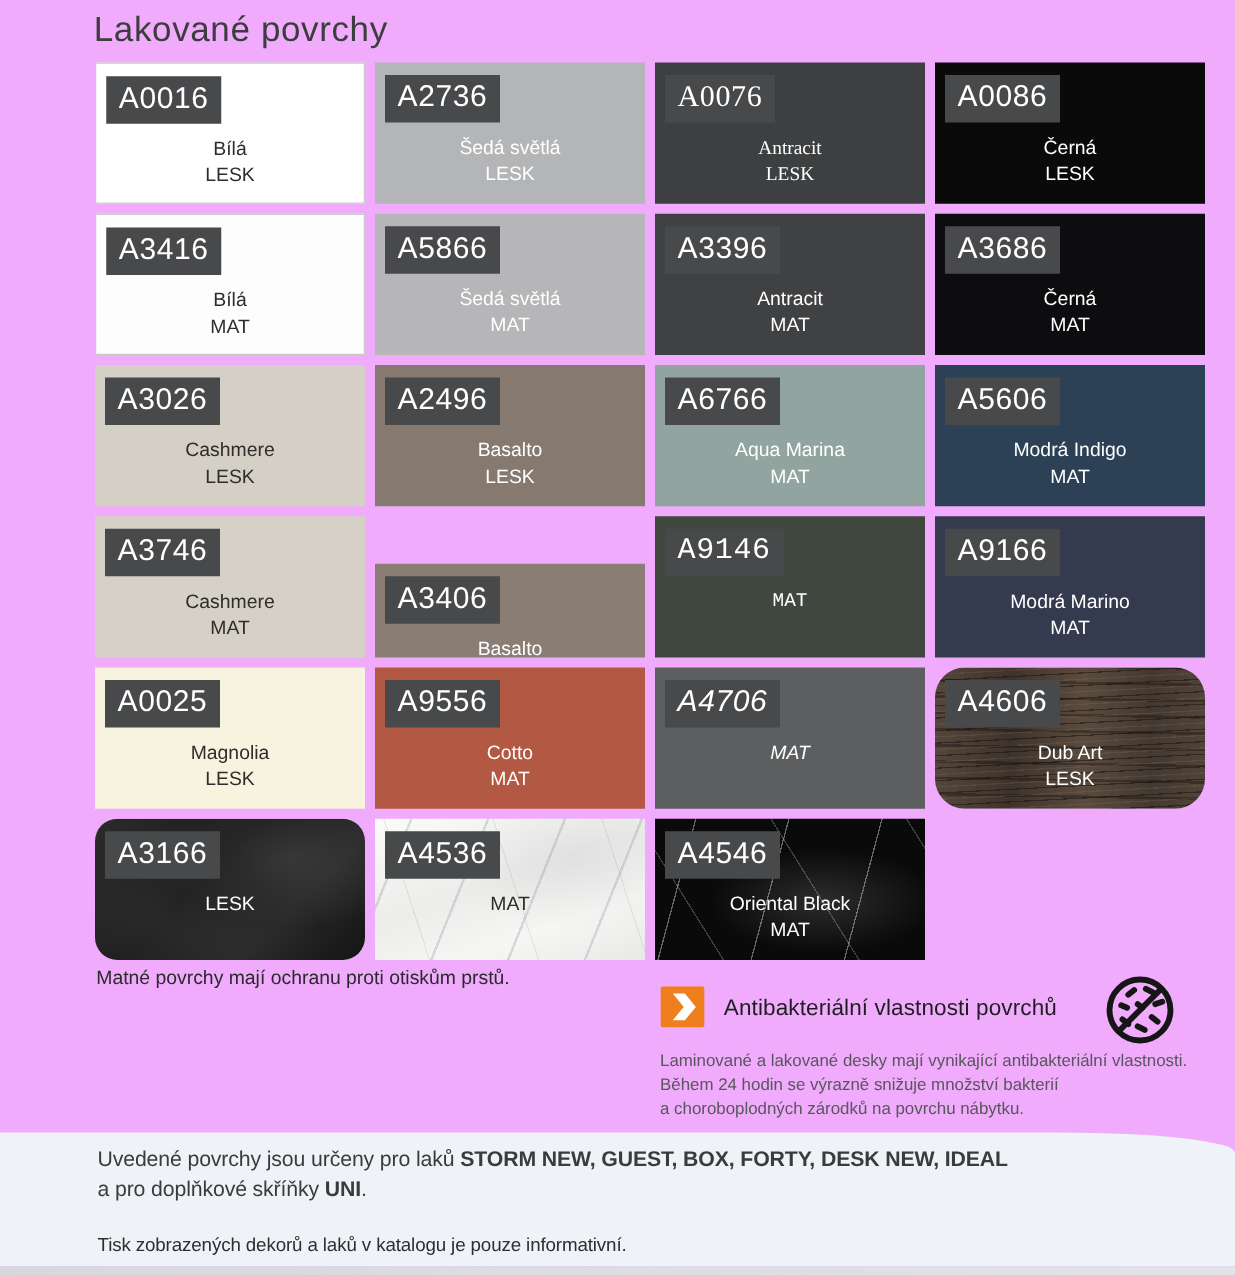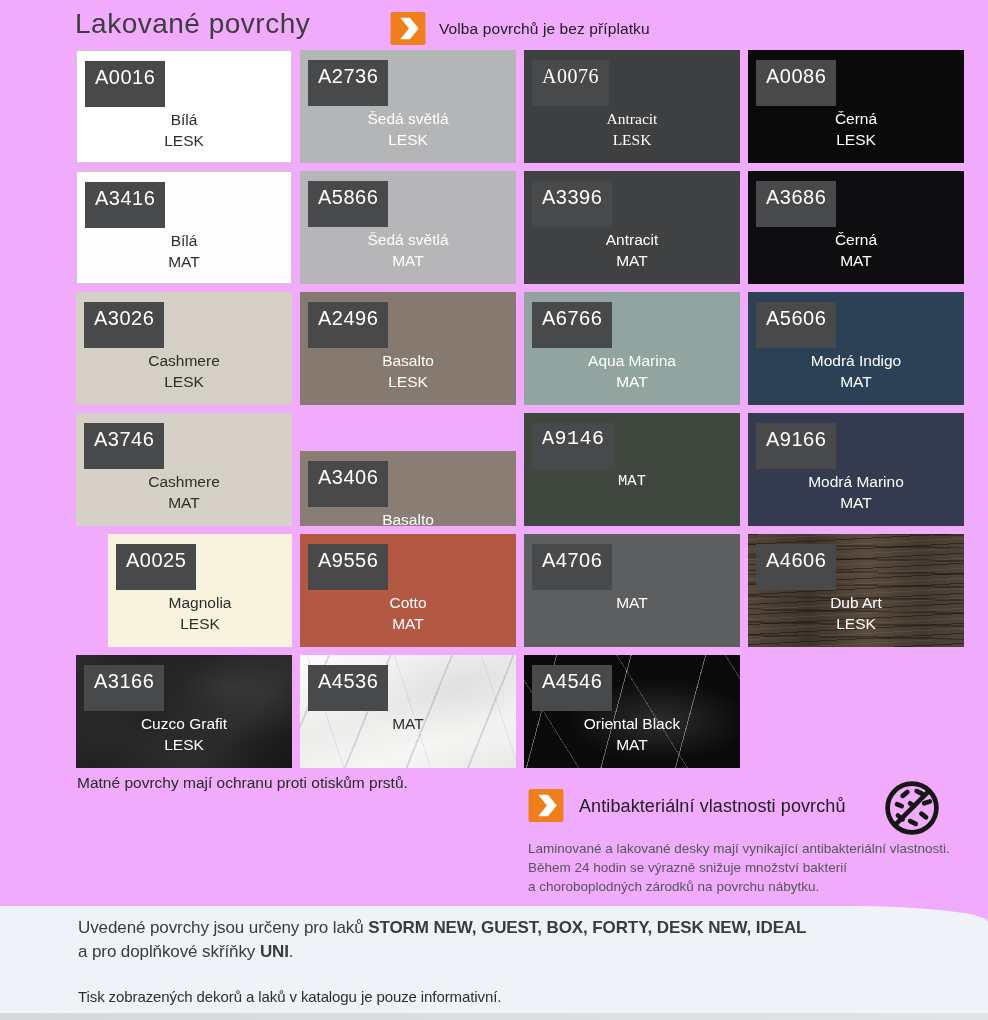--- a/index.html
+++ b/index.html
@@ -17,21 +17,21 @@
   .top-note-label { font-size:15.5px; color:#1d1d1f; font-weight:500; letter-spacing:0.1px; }
 
   .grid {
     position:absolute; left:76px; top:50px;
     display:grid; grid-template-columns:repeat(4,216px); grid-auto-rows:113px; gap:8px;
   }
   .swatch { position:relative; overflow:hidden; }
   .swatch .code {
     position:absolute; left:8px; top:10px;
     background:#48494b; color:#ffffff;
-    font-size:20px; line-height:1; padding:6px 10px 20px 10px; letter-spacing:0.5px;
+    font-size:24px; line-height:1; padding:6px 10px 8px 10px; letter-spacing:0.5px;
   }
   .swatch .labels {
     position:absolute; left:0; right:0; top:58px; text-align:center;
     font-size:15.5px; line-height:21px;
   }
 
   
   .tex-wood {
     background:
       repeating-linear-gradient(177deg, rgba(15,10,7,0.45) 0 1px, transparent 1px 5px, rgba(150,125,100,0.18) 5px 6px, transparent 6px 10px),
@@ -79,27 +79,20 @@
   .footer-main b { font-weight:bold; }
   .footer-note { position:absolute; left:78px; top:82px; font-size:15px; color:#2e2e30; letter-spacing:-0.1px; }
 </style>
 </head>
 <body>
 
 <div class="page">
 
   <h1 class="title">Lakované povrchy</h1>
 
-  <div class="top-note">
-    <svg class="chev-icon" viewBox="0 0 36 34">
-      <rect x="0" y="0" width="36" height="34" rx="2" fill="#ef7f1c"></rect>
-      <path d="M10 6 L20 6 L29 17 L20 28 L10 28 L19 17 Z" fill="#ffffff"></path>
-    </svg>
-    <span class="top-note-label">Volba povrchů je bez příplatku</span>
-  </div>
 
   <div class="grid">
       <div class="swatch" style="background: rgb(255, 255, 255); color: rgb(46, 45, 43); border: 1px solid rgb(201, 201, 201);">
       <span class="code">A0016</span>
       <div class="labels">
         <div>Bílá</div>
         <div>LESK</div>
       </div>
     </div>
       <div class="swatch" style="background: rgb(180, 181, 183); color: rgb(255, 255, 255);">
@@ -199,51 +192,50 @@
         <div>MAT</div>
       </div>
     </div>
       <div class="swatch" style="background: rgb(53, 59, 78); color: rgb(255, 255, 255);">
       <span class="code">A9166</span>
       <div class="labels">
         <div>Modrá Marino</div>
         <div>MAT</div>
       </div>
     </div>
-      <div class="swatch" style="background: rgb(248, 243, 222); color: rgb(46, 45, 43); margin-left: 32px;">
+      <div class="swatch" style="background: rgb(248, 243, 222); color: rgb(46, 45, 43);">
       <span class="code">A0025</span>
       <div class="labels">
         <div>Magnolia</div>
         <div>LESK</div>
       </div>
     </div>
       <div class="swatch" style="background: rgb(178, 88, 67); color: rgb(255, 255, 255);">
       <span class="code">A9556</span>
       <div class="labels">
         <div>Cotto</div>
         <div>MAT</div>
       </div>
     </div>
-      <div class="swatch" style="background: rgb(92, 94, 96); color: rgb(255, 255, 255);">
+      <div class="swatch" style="background: rgb(92, 94, 96); color: rgb(255, 255, 255); font-style: italic;">
       <span class="code">A4706</span>
       <div class="labels">
         <div>MAT</div>
       </div>
     </div>
-      <div class="swatch tex-wood" style="background: rgb(75, 62, 53); color: rgb(255, 255, 255);">
+      <div class="swatch tex-wood" style="background: rgb(75, 62, 53); color: rgb(255, 255, 255); border-radius: 24px;">
       <span class="code">A4606</span>
       <div class="labels">
         <div>Dub Art</div>
         <div>LESK</div>
       </div>
     </div>
-      <div class="swatch tex-graphite" style="background: rgb(34, 34, 34); color: rgb(255, 255, 255);">
+      <div class="swatch tex-graphite" style="background: rgb(34, 34, 34); color: rgb(255, 255, 255); border-radius: 18px;">
       <span class="code">A3166</span>
       <div class="labels">
-        <div>Cuzco Grafit</div>
         <div>LESK</div>
       </div>
     </div>
       <div class="swatch tex-marble-white" style="background: rgb(242, 242, 240); color: rgb(46, 45, 43);">
       <span class="code">A4536</span>
       <div class="labels">
         <div>MAT</div>
       </div>
     </div>
       <div class="swatch tex-marble-black" style="background: rgb(10, 10, 10); color: rgb(255, 255, 255);">

